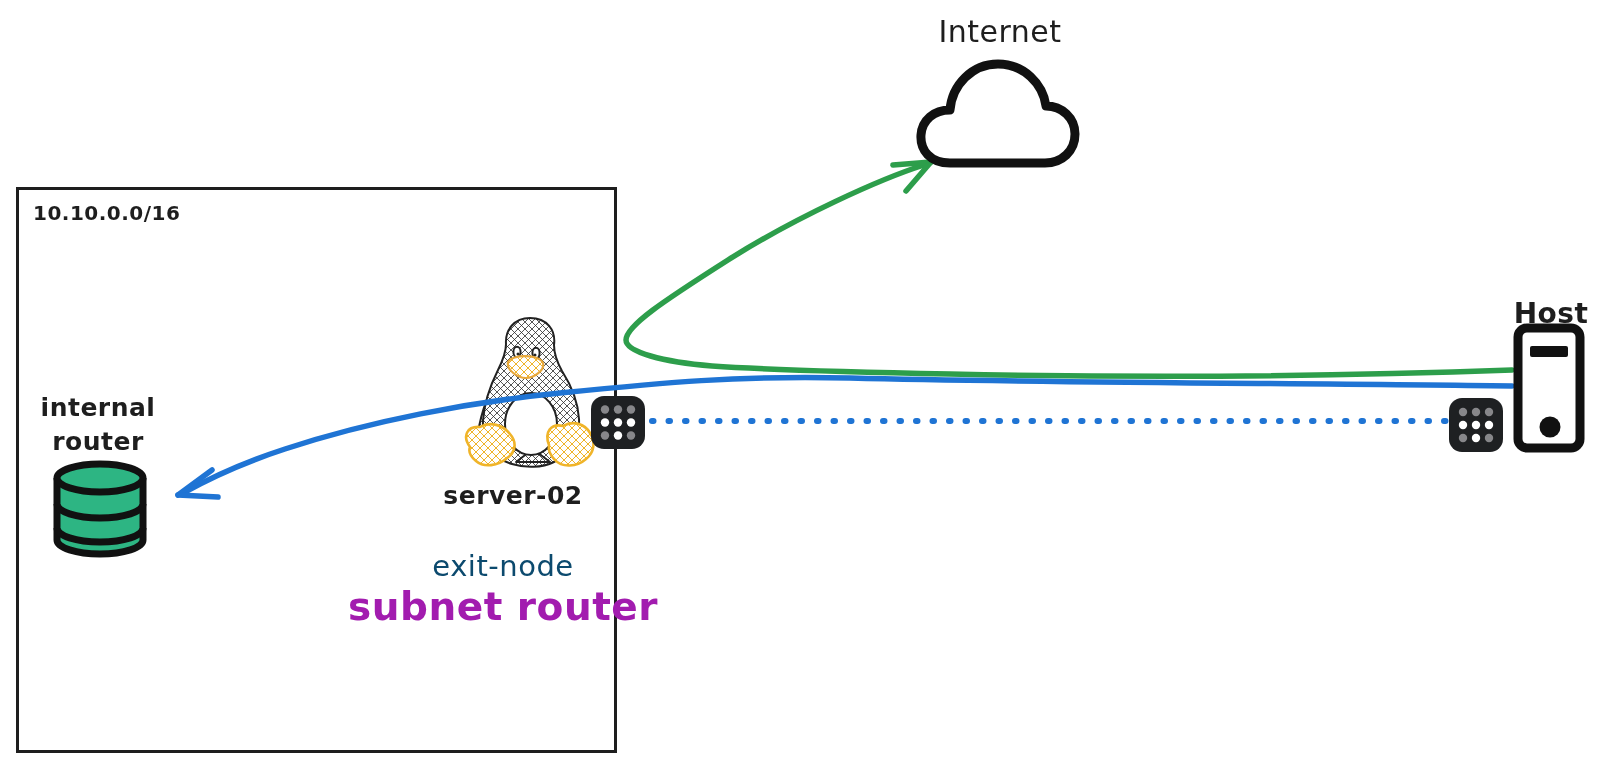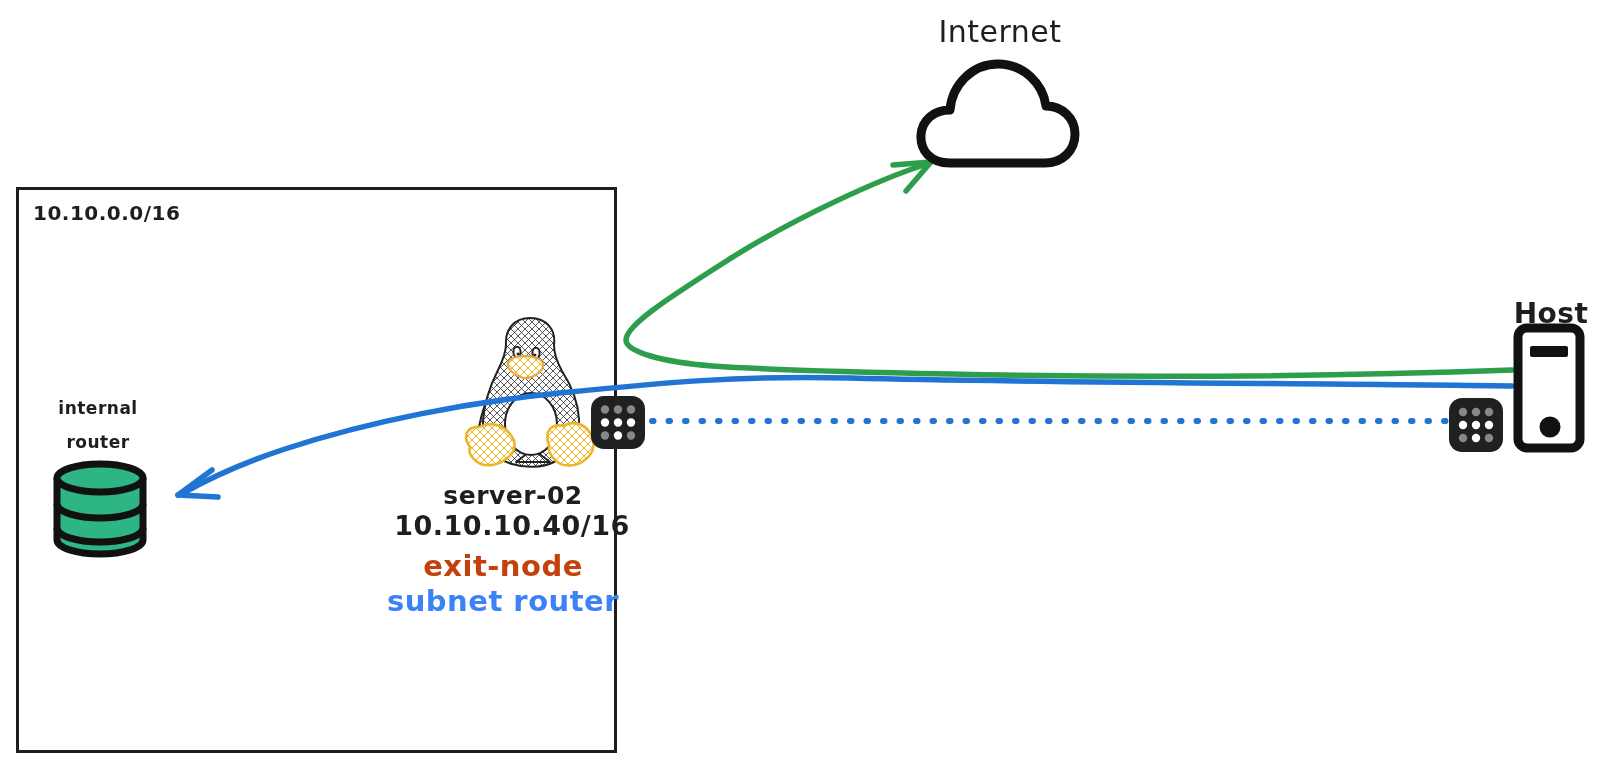--- a/index.html
+++ b/index.html
@@ -11,25 +11,25 @@
     position: absolute; left: 16px; top: 187px; width: 601px; height: 566px;
     border: 3px solid #1e1e1e; background: transparent; z-index: 1;
   }
 
   .diagram-svg { position: absolute; left: 0; top: 0; width: 1600px; height: 770px; z-index: 3; }
 
   .lbl { position: absolute; z-index: 5; white-space: nowrap; letter-spacing: 0.5px; }
   .subnet-cidr { left: 33px; top: 201px; font-size: 20px; font-weight: 600; }
   .internet-lbl { left: 1000px; top: 14px; transform: translateX(-50%); font-size: 30px; font-weight: 400; }
   .host-lbl { left: 1551px; top: 280px; transform: translateX(-50%); font-size: 28px; font-weight: 600; margin-top: 17px; }
-  .internal-lbl { left: 98px; top: 391px; transform: translateX(-50%); font-size: 17px; font-weight: 600; text-align: center; line-height: 34px; }
+  .internal-lbl { left: 98px; top: 391px; transform: translateX(-50%); font-size: 25px; font-weight: 600; text-align: center; line-height: 34px; }
   .server-name { left: 513px; top: 481px; transform: translateX(-50%); font-size: 25px; font-weight: 600; }
   .server-ip { left: 512px; top: 510px; transform: translateX(-50%); font-size: 27px; font-weight: 600; }
-  .role-1 { left: 503px; top: 549px; transform: translateX(-50%); font-size: 29px; font-weight: 700; color: #c2410c; }
-  .role-2 { left: 503px; top: 584px; transform: translateX(-50%); font-size: 29px; font-weight: 700; color: #3b82f6; }
+  .role-1 { left: 503px; top: 549px; transform: translateX(-50%); font-size: 29px; font-weight: 400; color: #0c4a6e; }
+  .role-2 { left: 503px; top: 584px; transform: translateX(-50%); font-size: 39px; font-weight: 700; color: #a21caf; }
 </style>
 </head>
 <body>
 
 <div class="canvas">
 
   <div class="subnet-box"></div>
 
   <svg class="diagram-svg" viewBox="0 0 1600 770" xmlns="http://www.w3.org/2000/svg">
     <defs>
@@ -132,19 +132,18 @@
 
   <div class="lbl host-lbl">Host</div>
 
   <div class="lbl internal-lbl">
     <div>internal</div>
     <div>router</div>
   </div>
 
   <div class="lbl server-name">server-02</div>
 
-  <div class="lbl server-ip">10.10.10.40/16</div>
 
   <div class="lbl role-1">exit-node</div>
 
   <div class="lbl role-2">subnet router</div>
 
 </div>
 
 </body></html>

